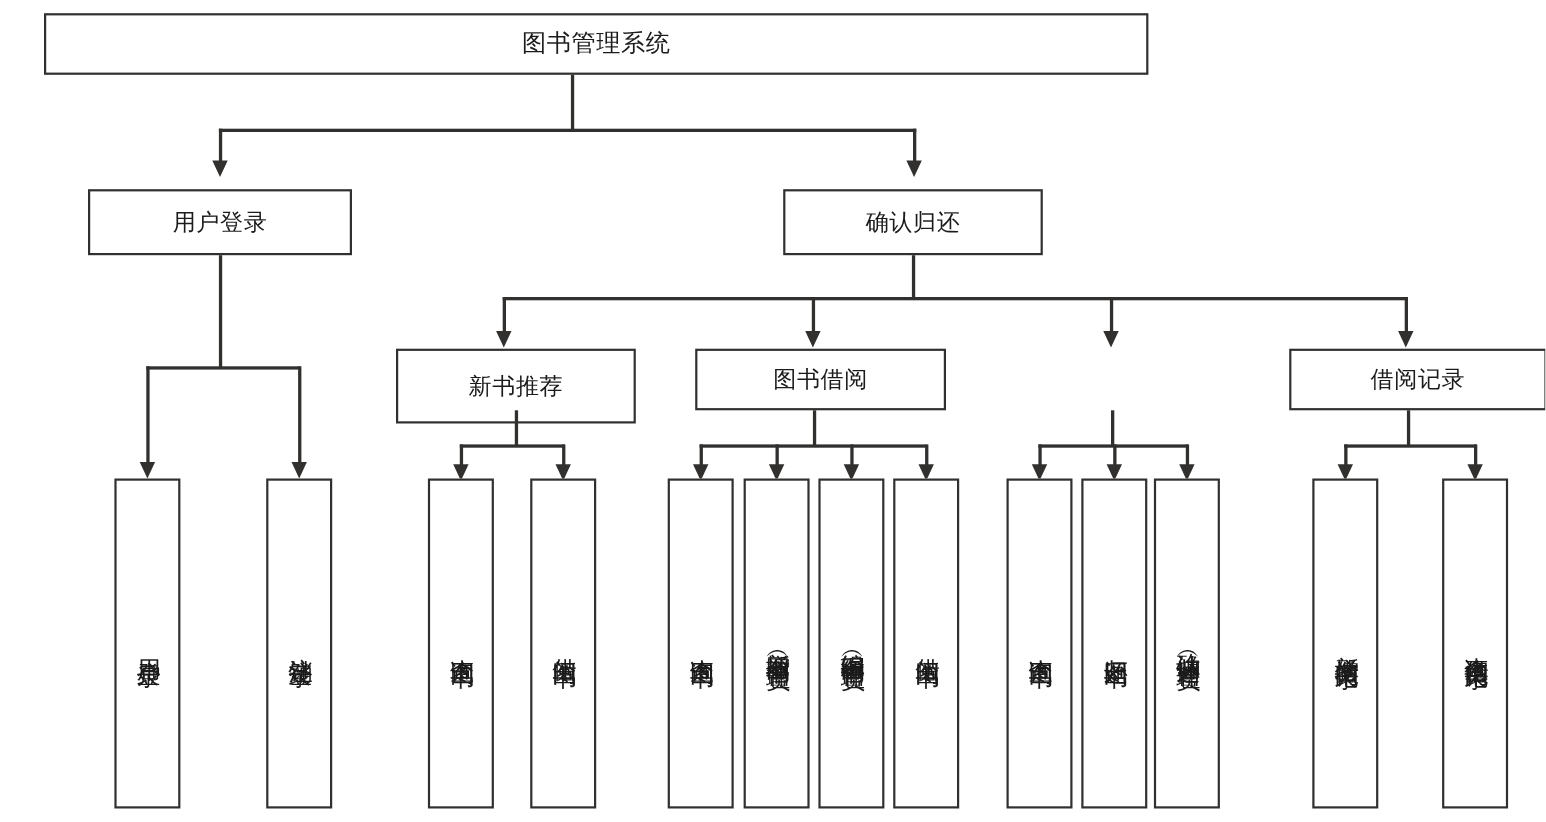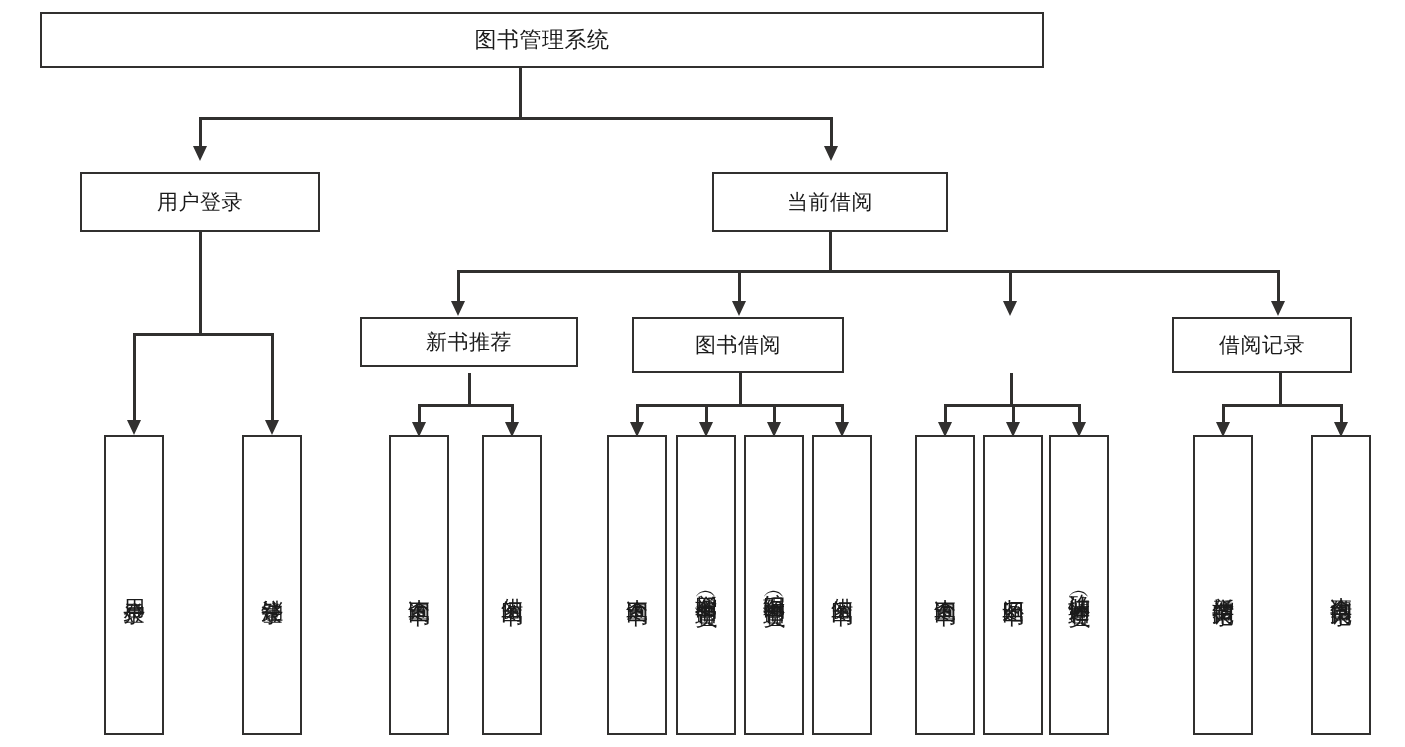--- a/index.html
+++ b/index.html
@@ -86,48 +86,48 @@
   <div class="conn vline" style="left:199px;top:117px;width:2.5px;height:30px;"></div>
   <div class="arrow" style="left:193px;top:146px;"></div>
   <div class="conn vline" style="left:830px;top:117px;width:2.5px;height:30px;"></div>
   <div class="arrow" style="left:824px;top:146px;"></div>
 
   <div class="node" style="left:80px;top:172px;width:240px;height:60px;">
     <span class="label">用户登录</span>
   </div>
 
   <div class="node" style="left:712px;top:172px;width:236px;height:60px;">
-    <span class="label">当前借阅</span>
+    <span class="label">确认归还</span>
   </div>
 
   <div class="conn vline" style="left:199px;top:232px;width:2.5px;height:103px;"></div>
   <div class="conn hline" style="left:133px;top:333px;width:140px;height:2.5px;"></div>
   <div class="conn vline" style="left:133px;top:333px;width:2.5px;height:88px;"></div>
   <div class="arrow" style="left:127px;top:420px;"></div>
   <div class="conn vline" style="left:271px;top:333px;width:2.5px;height:88px;"></div>
   <div class="arrow" style="left:265px;top:420px;"></div>
 
   <div class="conn vline" style="left:829px;top:232px;width:2.5px;height:40px;"></div>
   <div class="conn hline" style="left:457px;top:270px;width:822px;height:2.5px;"></div>
   <div class="conn vline" style="left:457px;top:270px;width:2.5px;height:32px;"></div>
   <div class="arrow" style="left:451px;top:301px;"></div>
   <div class="conn vline" style="left:738px;top:270px;width:2.5px;height:32px;"></div>
   <div class="arrow" style="left:732px;top:301px;"></div>
   <div class="conn vline" style="left:1009px;top:270px;width:2.5px;height:32px;"></div>
   <div class="arrow" style="left:1003px;top:301px;"></div>
   <div class="conn vline" style="left:1277px;top:270px;width:2.5px;height:32px;"></div>
   <div class="arrow" style="left:1271px;top:301px;"></div>
 
-  <div class="node" style="left:360px;top:317px;width:218px;height:50px;">
+  <div class="node" style="left:360px;top:317px;width:218px;height:68px;">
     <span class="label">新书推荐</span>
   </div>
-  <div class="node" style="left:632px;top:317px;width:212px;height:56px;">
+  <div class="node" style="left:632px;top:317px;width:228px;height:56px;">
     <span class="label">图书借阅</span>
   </div>
-  <div class="node" style="left:1172px;top:317px;width:180px;height:56px;">
+  <div class="node" style="left:1172px;top:317px;width:234px;height:56px;">
     <span class="label">借阅记录</span>
   </div>
 
   <div class="conn vline" style="left:468px;top:373px;width:2.5px;height:33px;"></div>
   <div class="conn hline" style="left:418px;top:404px;width:95px;height:2.5px;"></div>
   <div class="conn vline" style="left:418px;top:404px;width:2.5px;height:20px;"></div>
   <div class="arrow" style="left:412px;top:422px;"></div>
   <div class="conn vline" style="left:511px;top:404px;width:2.5px;height:20px;"></div>
   <div class="arrow" style="left:505px;top:422px;"></div>
 

